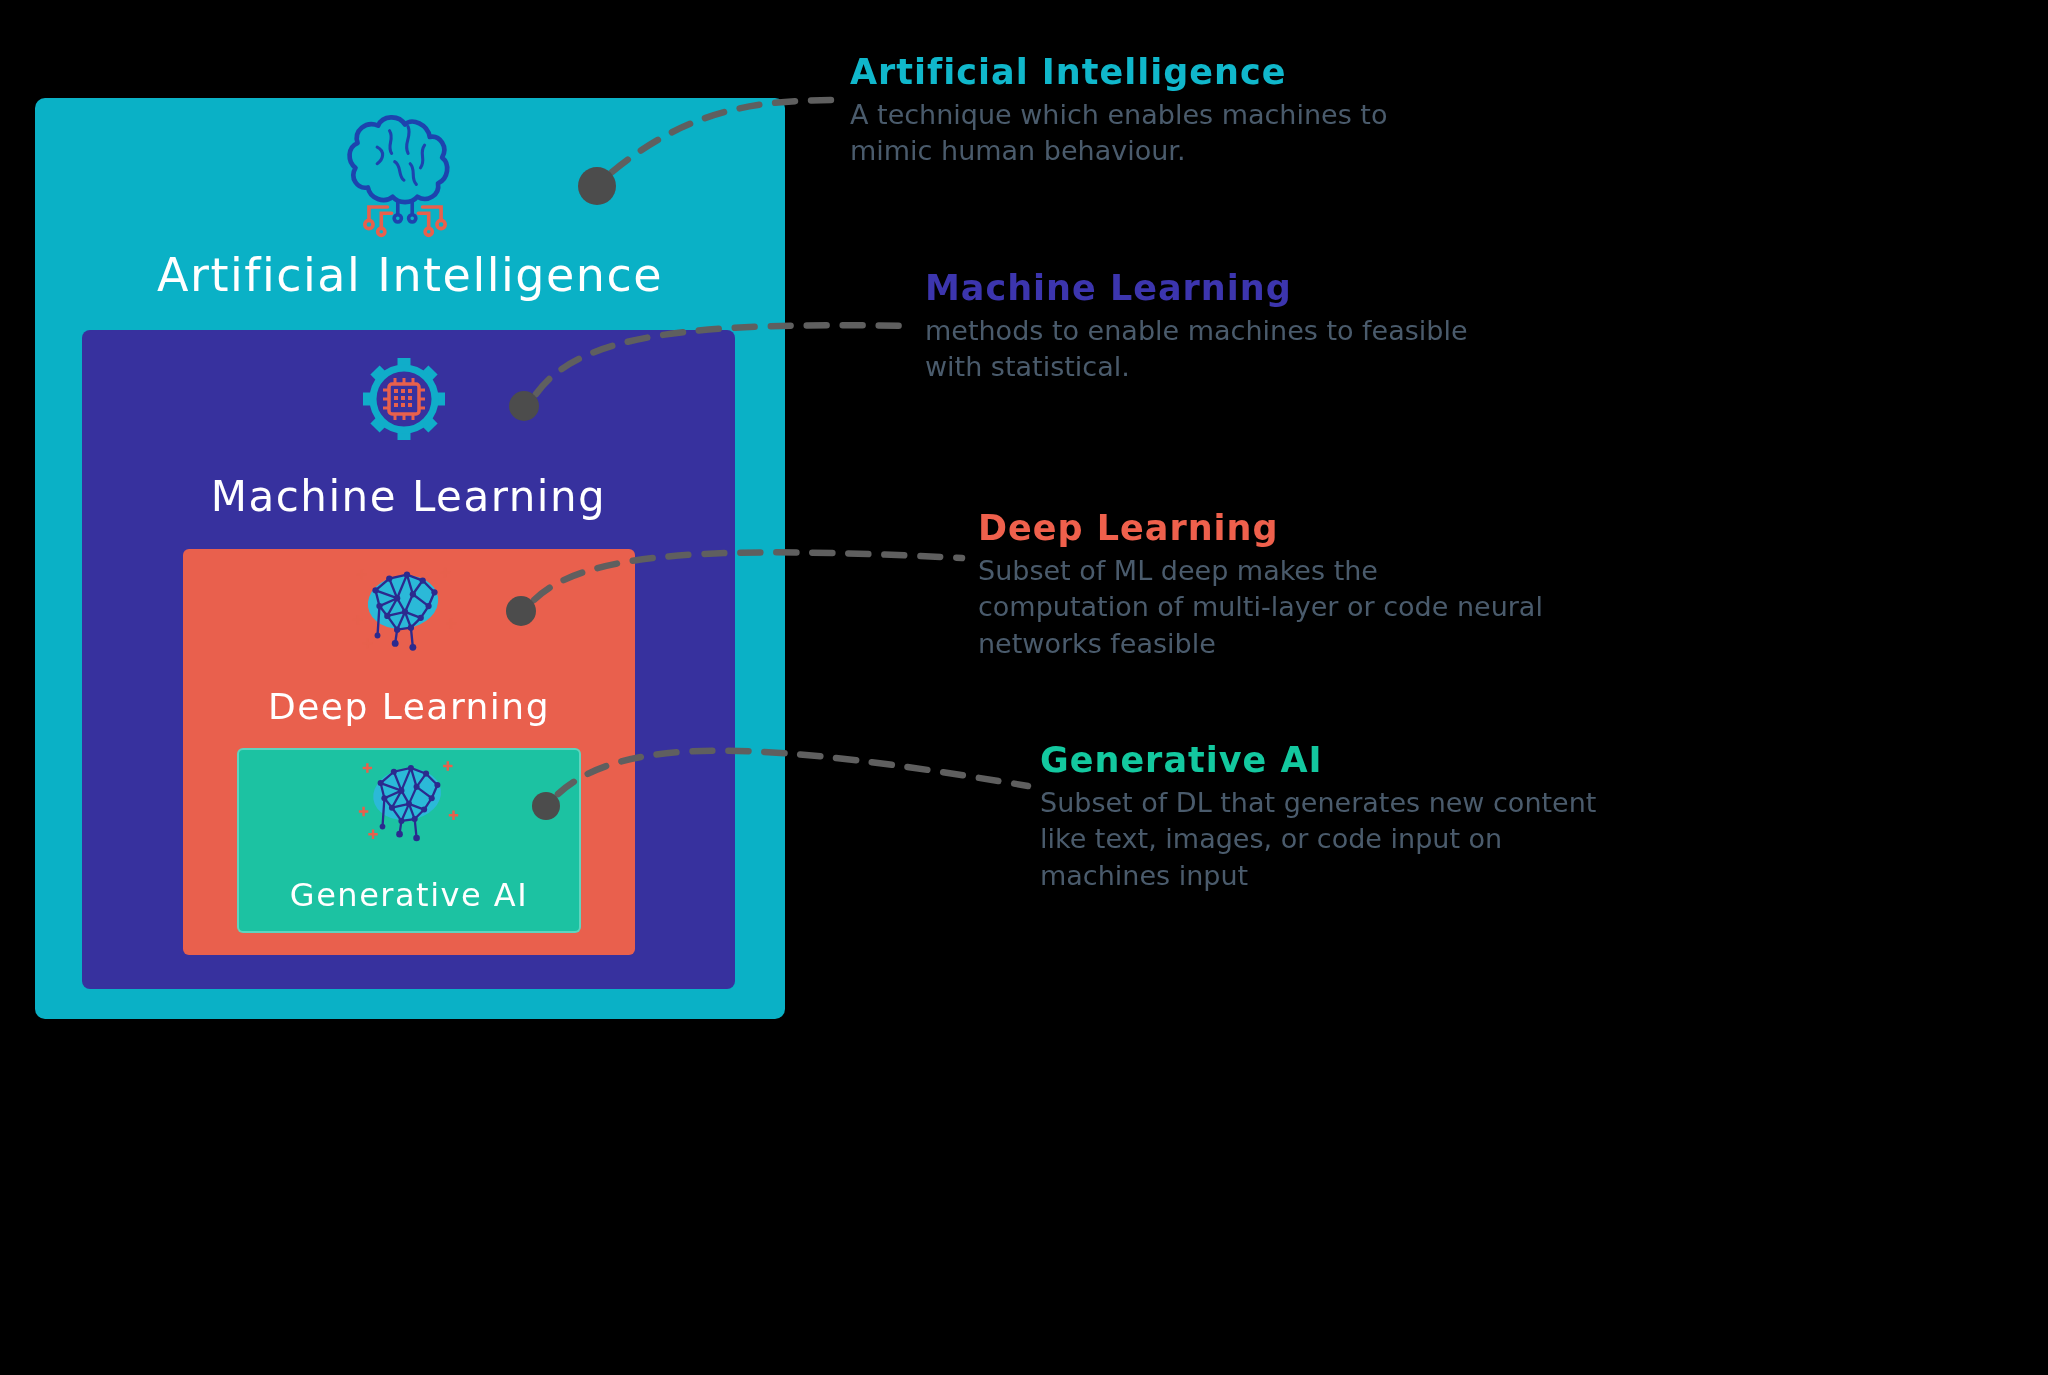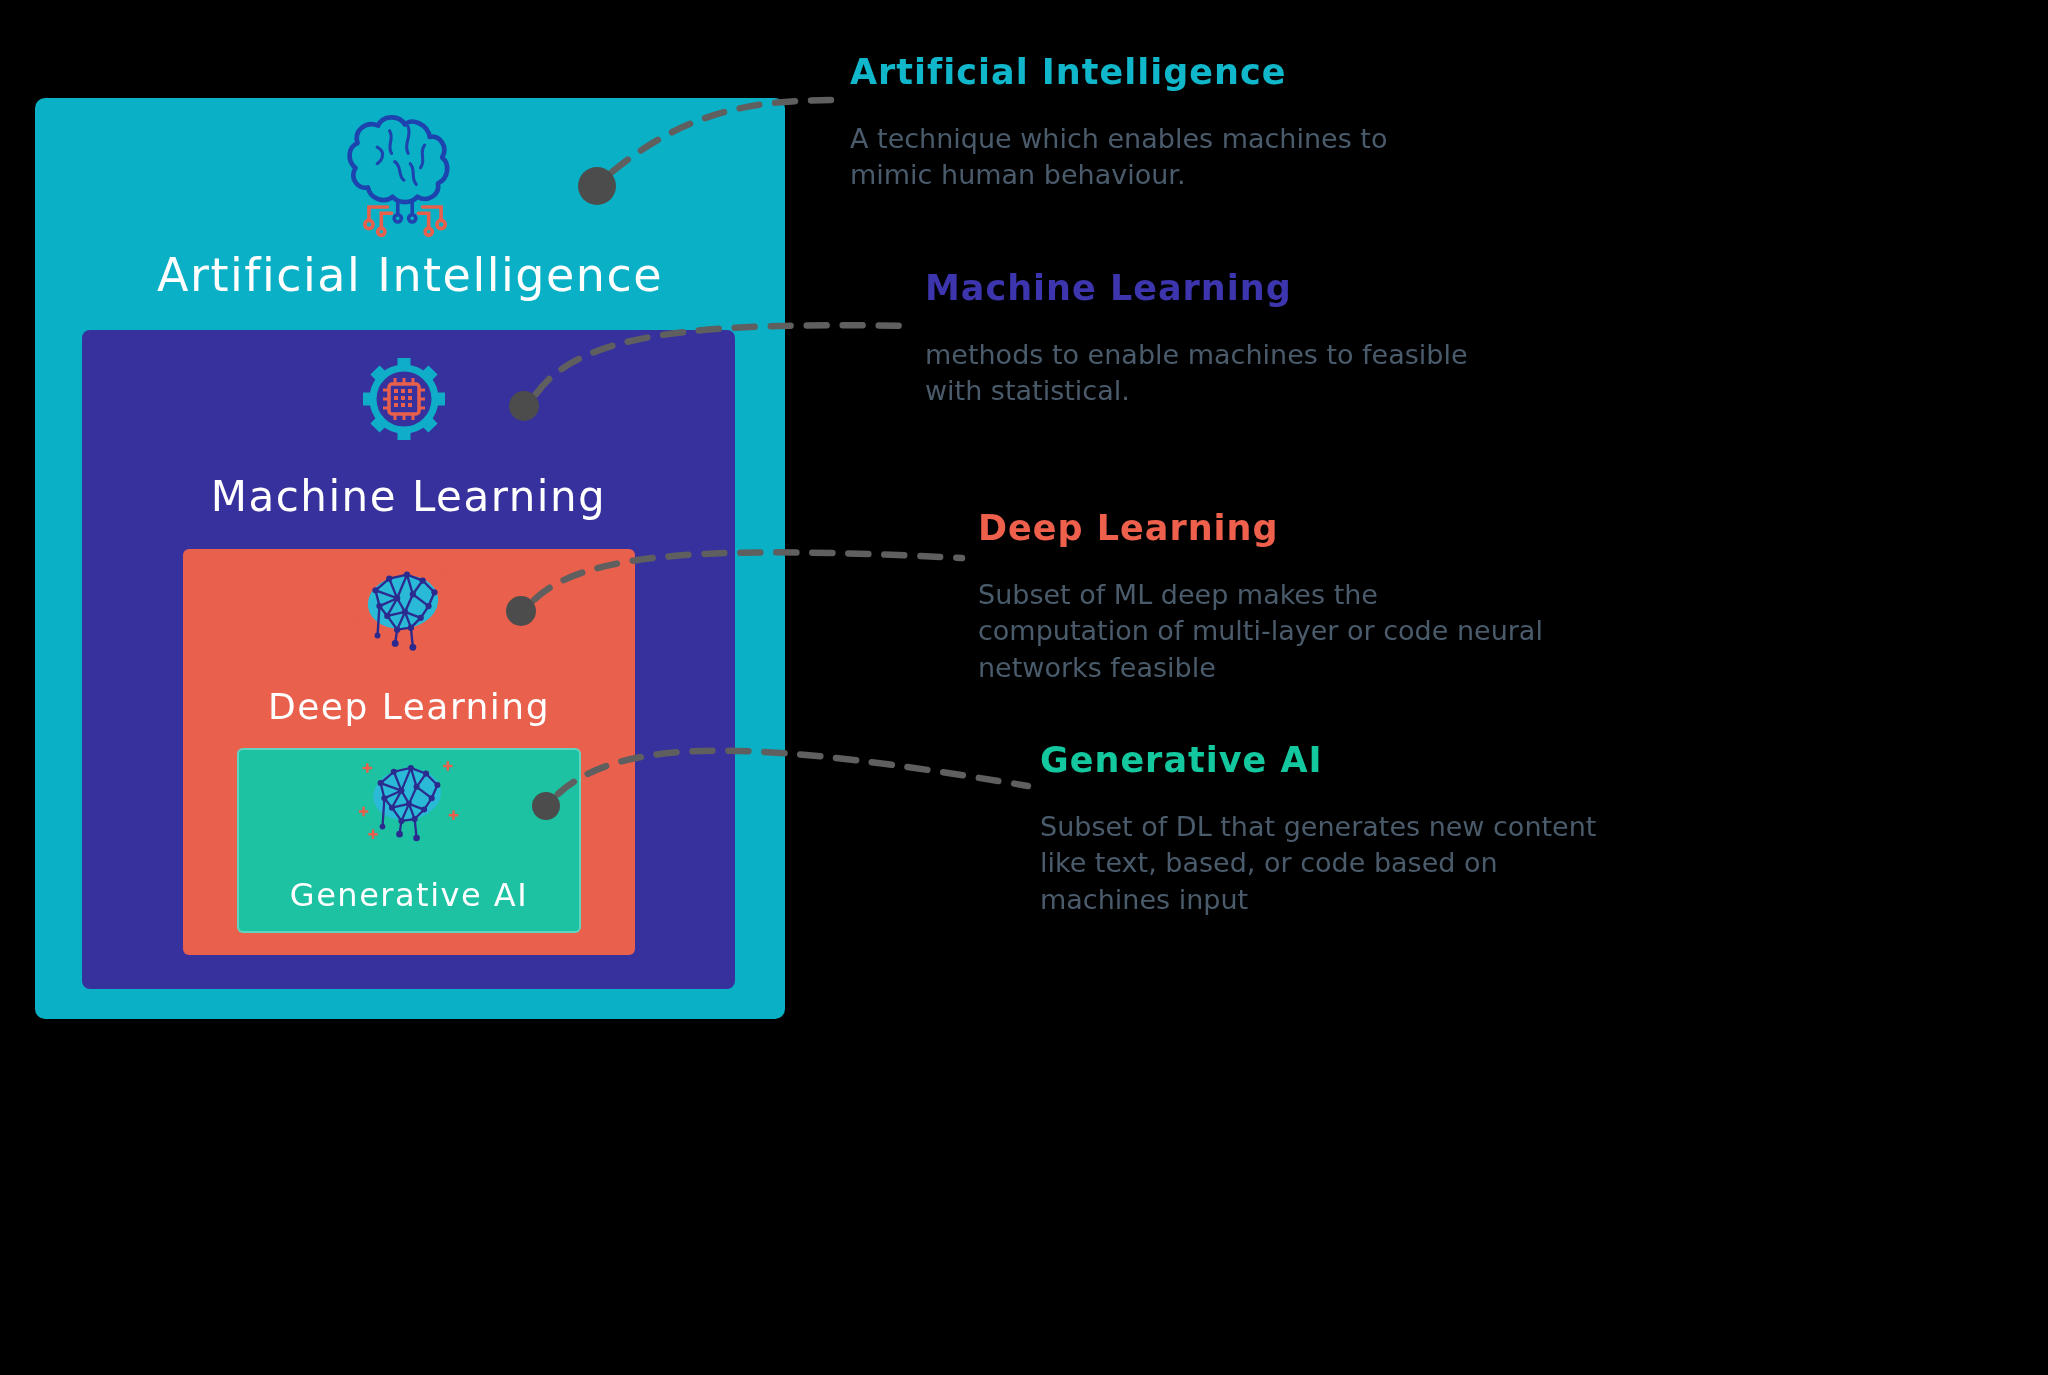--- a/index.html
+++ b/index.html
@@ -36,21 +36,21 @@
   .ml-icon    { left: 349px; top: 344px; width: 110px; height: 110px; }
   .dl-icon    { left: 350px; top: 560px; width: 110px; height: 100px; }
   .genai-icon { left: 356px; top: 754px; width: 106px; height: 96px; }
 
   
   .overlay { left: 0; top: 0; width: 2048px; height: 1375px; pointer-events: none; }
 
   
   .ann { position: absolute; }
   .ann-title { font-size: 35px; font-weight: bold; letter-spacing: 1px; white-space: nowrap; }
-  .ann-desc  { margin-top: 29px; font-size: 27px; color: #4a5b6c; line-height: 1.35; }
+  .ann-desc  { margin-top: 5px; font-size: 27px; color: #4a5b6c; line-height: 1.35; }
   .ann-desc .line { white-space: nowrap; }
 
   .ann-ai    { left: 850px;  top: 52px; }
   .ann-ml    { left: 925px;  top: 268px; }
   .ann-dl    { left: 978px;  top: 508px; }
   .ann-genai { left: 1040px; top: 740px; }
 
   .ann-ai    .ann-title { color: #10b7cb; }
   .ann-ml    .ann-title { color: #3c35ae; }
   .ann-dl    .ann-title { color: #ef604c; }
@@ -238,18 +238,18 @@
       <div class="line">Subset of ML deep makes the</div>
       <div class="line">computation of multi-layer or code neural</div>
       <div class="line">networks feasible</div>
     </div>
   </div>
 
   <div class="ann ann-genai">
     <div class="ann-title">Generative AI</div>
     <div class="ann-desc">
       <div class="line">Subset of DL that generates new content</div>
-      <div class="line">like text, based, or code based on</div>
+      <div class="line">like text, images, or code input on</div>
       <div class="line">machines input</div>
     </div>
   </div>
 
 </div>
 
 </body></html>

